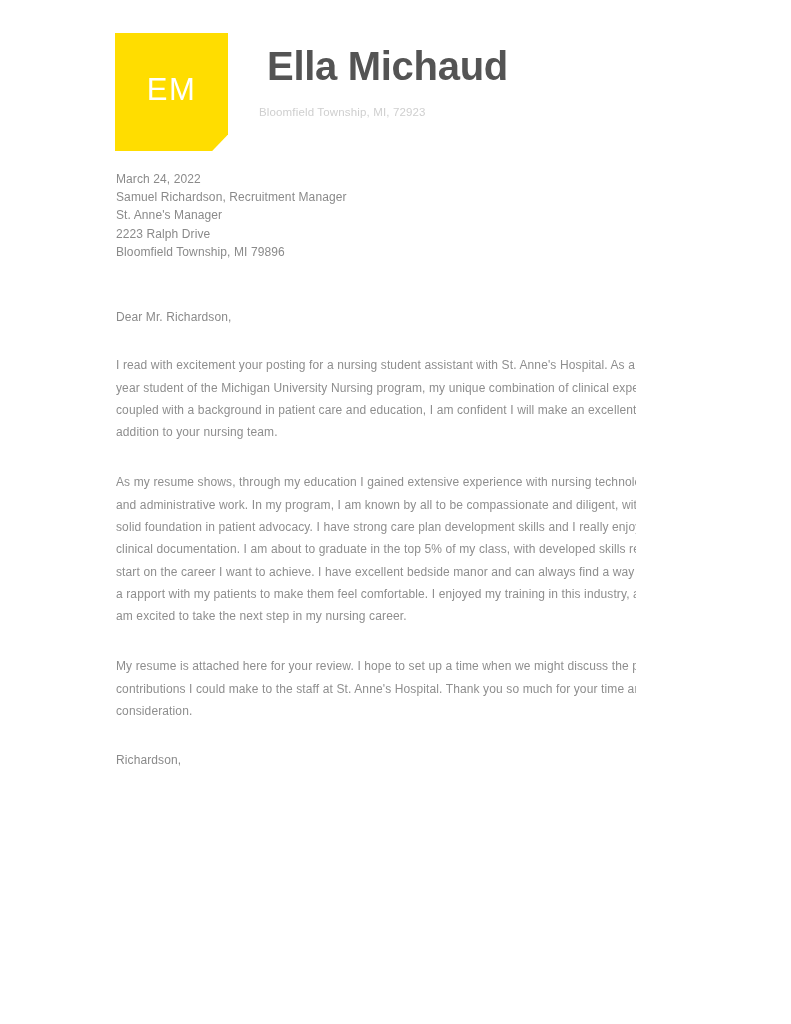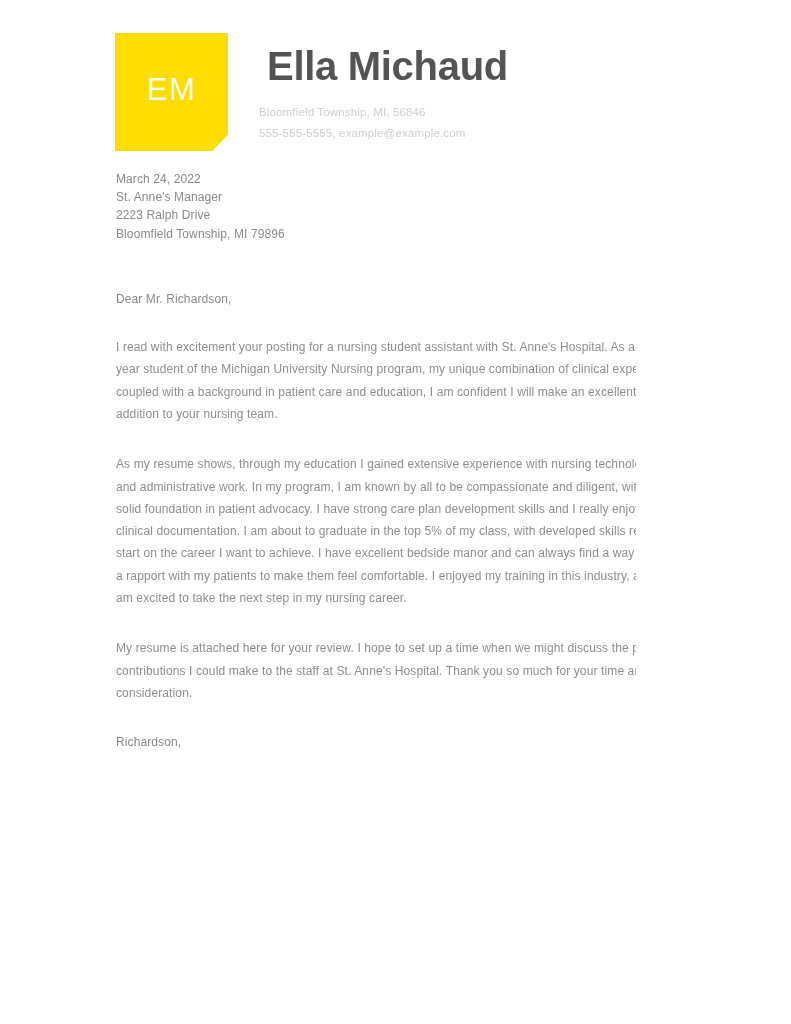--- a/index.html
+++ b/index.html
@@ -127,30 +127,30 @@
 
   <div class="header">
 
     <div class="monogram-block"></div>
     <div class="monogram-text">EM</div>
 
     <div class="header-right">
       <div class="full-name">Ella Michaud</div>
 
       <div class="contact-lines">
-        <div class="contact-line">Bloomfield Township, MI, 56846</div>
-        <div class="contact-line">555-555-5555, example@example.com</div>
+        <div class="contact-line">Bloomfield Township, MI, 72923</div>
       </div>
     </div>
   </div>
 
   <div class="letter">
 
     <div class="recipient-block">
       <div class="recipient-line">March 24, 2022</div>
+      <div class="recipient-line">Samuel Richardson, Recruitment Manager</div>
       <div class="recipient-line">St. Anne's Manager</div>
       <div class="recipient-line">2223 Ralph Drive</div>
       <div class="recipient-line">Bloomfield Township, MI 79896</div>
     </div>
 
     <div class="salutation">Dear Mr. Richardson,</div>
 
     <div class="body-para">I read with excitement your posting for a nursing student assistant with St. Anne's Hospital. As a 4th-year student of the Michigan University Nursing program, my unique combination of clinical experience, coupled with a background in patient care and education, I am confident I will make an excellent addition to your nursing team.</div>
 
     <div class="body-para">As my resume shows, through my education I gained extensive experience with nursing technology and administrative work. In my program, I am known by all to be compassionate and diligent, with a solid foundation in patient advocacy. I have strong care plan development skills and I really enjoy clinical documentation. I am about to graduate in the top 5% of my class, with developed skills ready to start on the career I want to achieve. I have excellent bedside manor and can always find a way to form a rapport with my patients to make them feel comfortable. I enjoyed my training in this industry, and I am excited to take the next step in my nursing career.</div>

